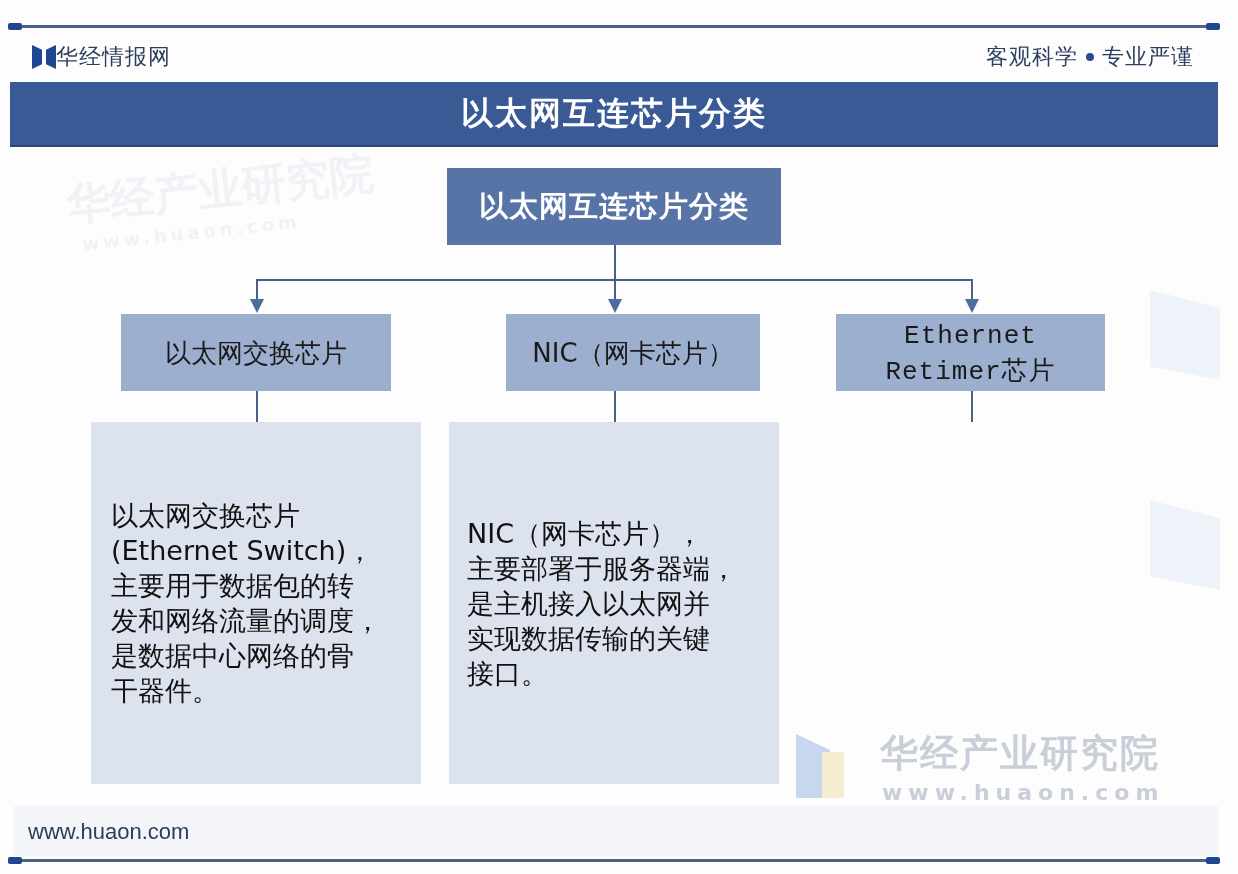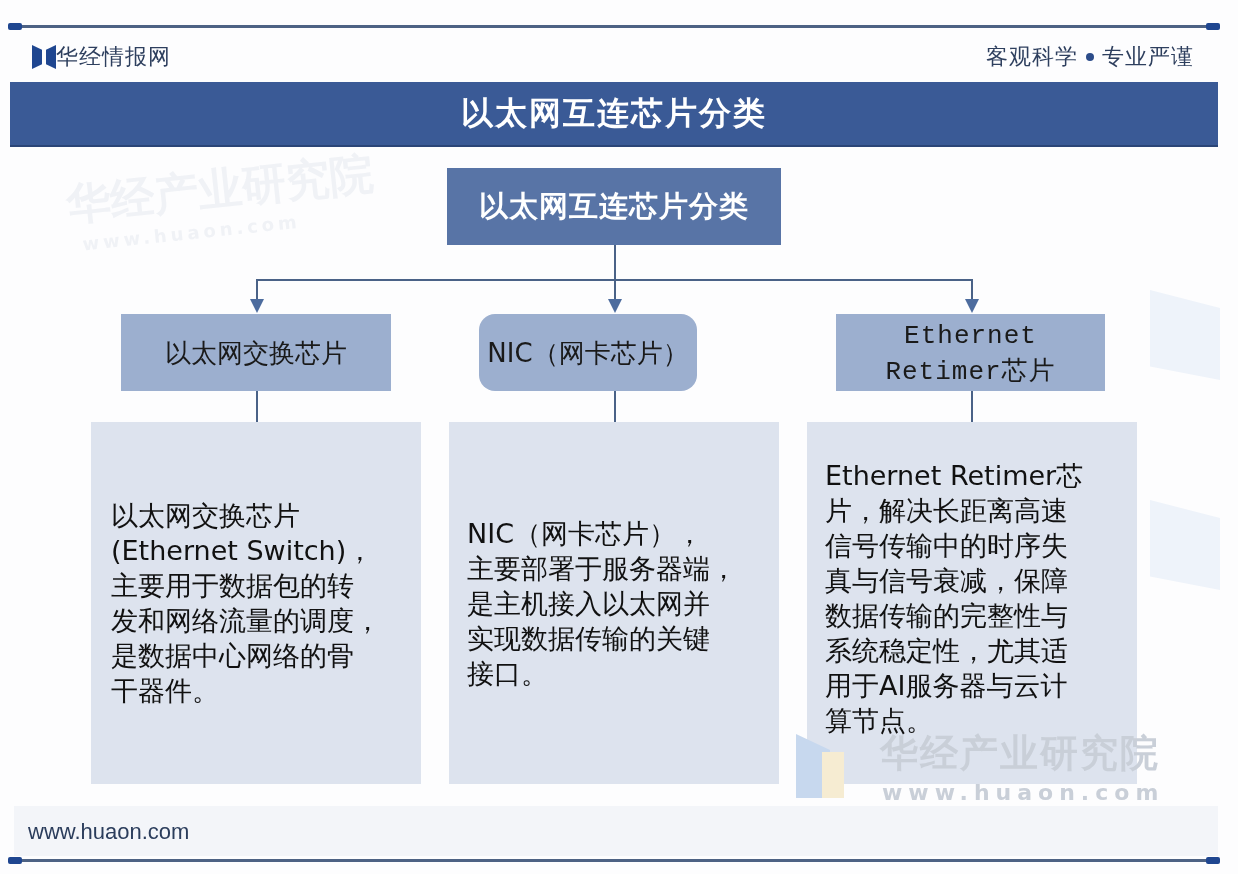--- a/index.html
+++ b/index.html
@@ -105,21 +105,21 @@
   <div class="line" style="left:256px; top:279px; width:717px; height:2px;"></div>
   <div class="line" style="left:256px; top:279px; width:2px; height:22px;"></div>
   <div class="line" style="left:971px; top:279px; width:2px; height:22px;"></div>
   <div class="arrow" style="left:250px; top:299px;"></div>
   <div class="arrow" style="left:608px; top:299px;"></div>
   <div class="arrow" style="left:965px; top:299px;"></div>
 
   <div class="cat" style="left:121px; width:270px;">
     <span class="cat-label">以太网交换芯片</span>
   </div>
-  <div class="cat" style="left:479px; width:218px;border-radius:16px;">
+  <div class="cat" style="left:506px; width:254px;">
     <span class="cat-label">NIC（网卡芯片）</span>
   </div>
   <div class="cat" style="left:836px; width:269px;">
     <span class="cat-label">
       <span class="en">Ethernet</span><br>
       <span class="en">Retimer芯片</span>
     </span>
   </div>
 
   <div class="line" style="left:256px; top:391px; width:2px; height:31px;"></div>
@@ -134,30 +134,20 @@
 是数据中心网络的骨
 干器件。</div>
   </div>
   <div class="desc" style="left:449px; width:330px; padding-left:18px;">
     <div class="desc-text">NIC（网卡芯片），
 主要部署于服务器端，
 是主机接入以太网并
 实现数据传输的关键
 接口。</div>
   </div>
-  <div class="desc" style="left:807px; width:330px; padding-left:18px; align-items:flex-start; padding-top:36px;">
-    <div class="desc-text">Ethernet Retimer芯
-片，解决长距离高速
-信号传输中的时序失
-真与信号衰减，保障
-数据传输的完整性与
-系统稳定性，尤其适
-用于AI服务器与云计
-算节点。</div>
-  </div>
 
   <div class="wm-logo">
       <span class="a"></span>
       <span class="b"></span>
     </div>
   <div class="wm-br">华经产业研究院</div>
   <div class="wm-br-url">www.huaon.com</div>
 
   <div class="footer"></div>
   <div class="footer-url">www.huaon.com</div>

